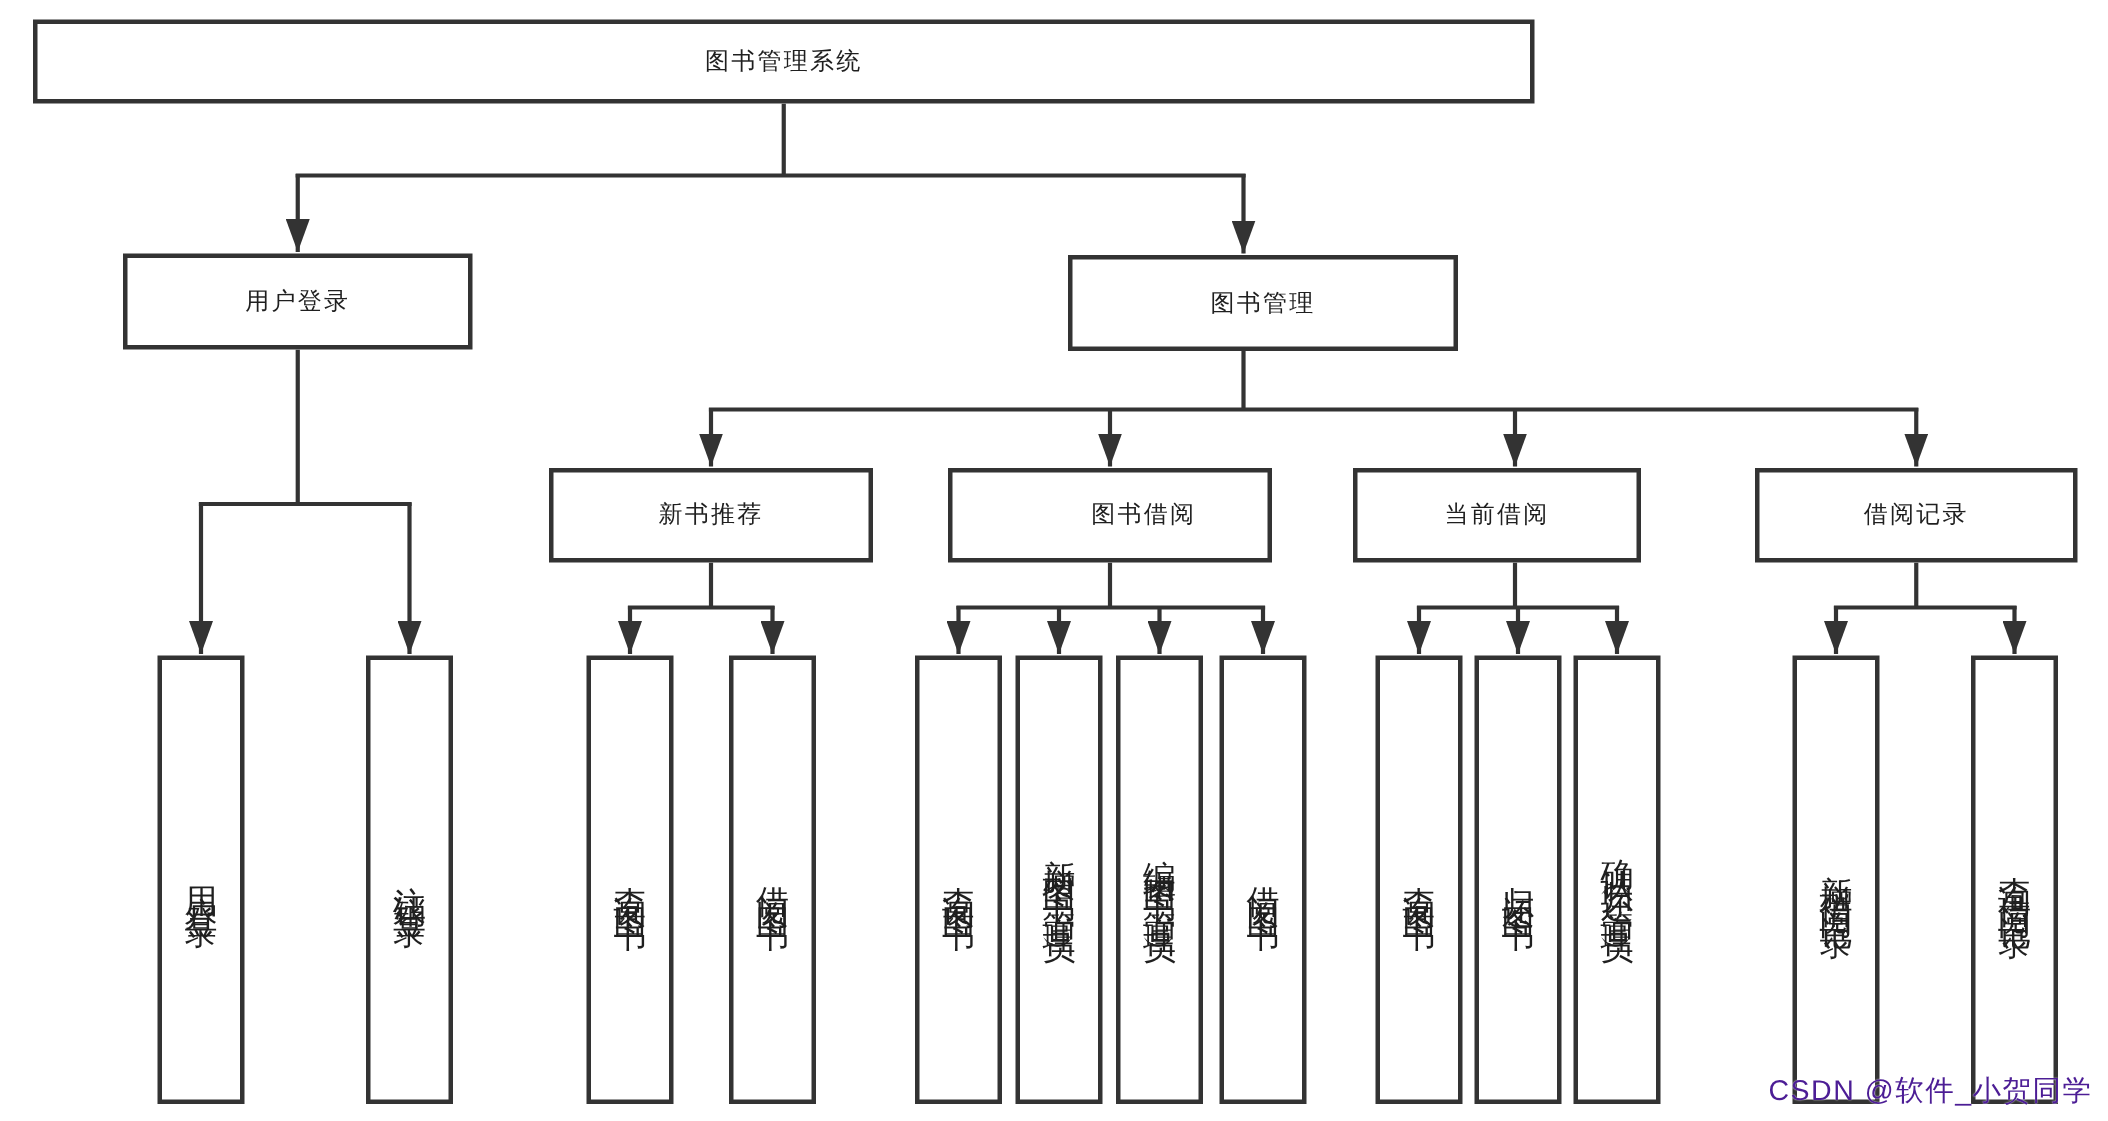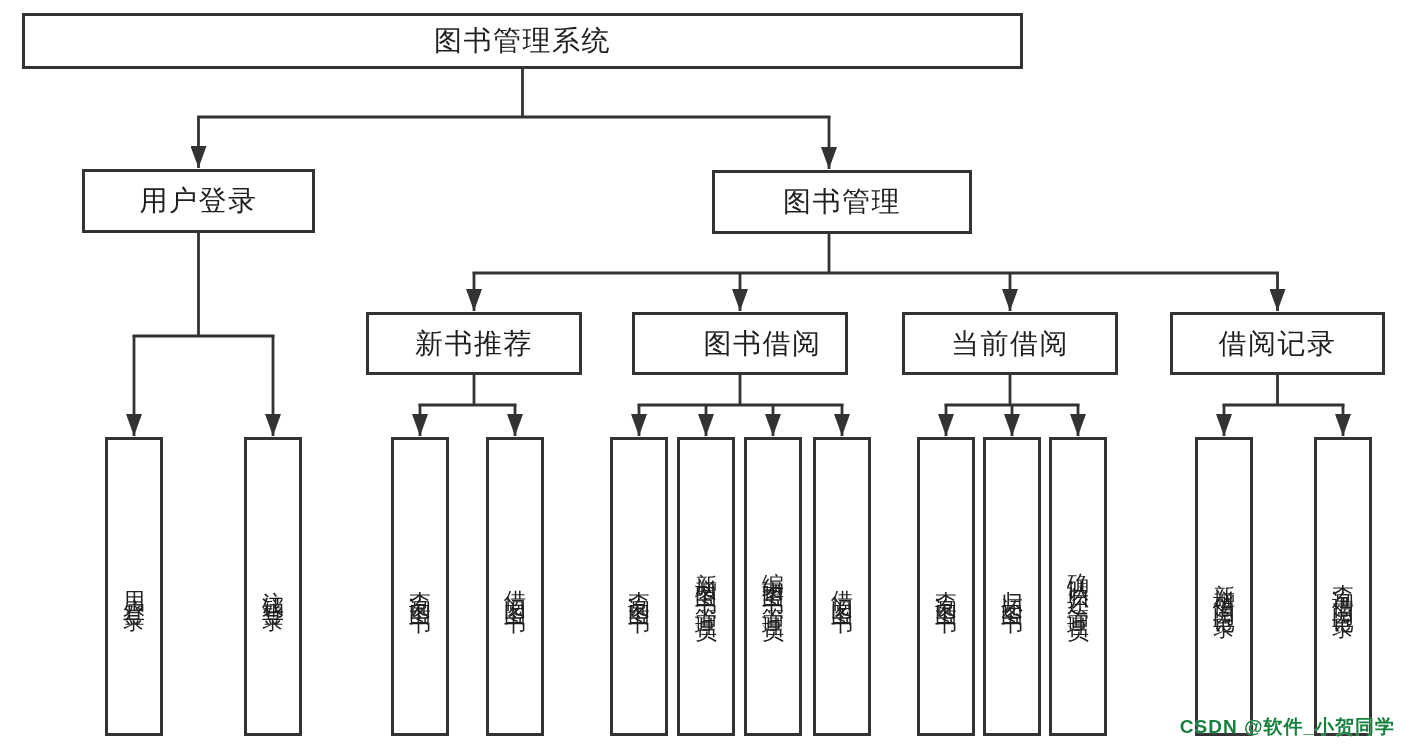--- a/index.html
+++ b/index.html
@@ -27,45 +27,44 @@
     box-sizing: border-box;
     border: 3px solid #333333;
     background: #ffffff;
     display: flex;
     align-items: center;
     justify-content: center;
     z-index: 2;
     overflow: hidden;
   }
   .hbox span {
-    font-size: 28px;
+    font-size: 16px;
     color: #1f1f1f;
     letter-spacing: 1.5px;
     white-space: nowrap;
   }
   .vbox span {
     writing-mode: vertical-rl;
     text-orientation: mixed;
     font-size: 22px;
     color: #1f1f1f;
     letter-spacing: 7px;
     white-space: nowrap;
     line-height: 1;
   }
   #watermark {
     position: absolute;
     right: 10px;
     bottom: 7px;
     font-size: 19px;
-    color: #15803d;
+    color: #4c1d95;
     letter-spacing: 1px;
     z-index: 5;
     white-space: nowrap;
     text-shadow: 0 0 1px #ffffff;
-    font-weight: bold;
   }
 </style>
 </head>
 <body>
 
 <div id="stage">
 
   <svg id="connectors" viewBox="0 0 1405 747" xmlns="http://www.w3.org/2000/svg">
     <defs>
       <marker id="arrow" markerUnits="userSpaceOnUse" markerWidth="22" markerHeight="16" refX="22" refY="8" orient="auto">
@@ -126,21 +125,21 @@
   <div class="node hbox" style="left:712px; top:170px; width:260px; height:64px;">
     <span>图书管理</span>
   </div>
 
   <div class="node hbox" style="left:366px; top:312px; width:216px; height:63px;align-items:center;">
     <span>新书推荐</span>
   </div>
   <div class="node hbox" style="left:632px; top:312px; width:216px; height:63px;padding-left:45px;">
     <span>图书借阅</span>
   </div>
-  <div class="node hbox" style="left:902px; top:312px; width:216px; height:63px;">
+  <div class="node hbox" style="left:902px; top:312px; width:192px; height:63px;">
     <span>当前借阅</span>
   </div>
   <div class="node hbox" style="left:1170px; top:312px; width:215px; height:63px;">
     <span>借阅记录</span>
   </div>
 
   <div class="node vbox" style="left:105px; top:437px; width:58px; height:299px;">
     <span>用户登录</span>
   </div>
   <div class="node vbox" style="left:244px; top:437px; width:58px; height:299px;">

